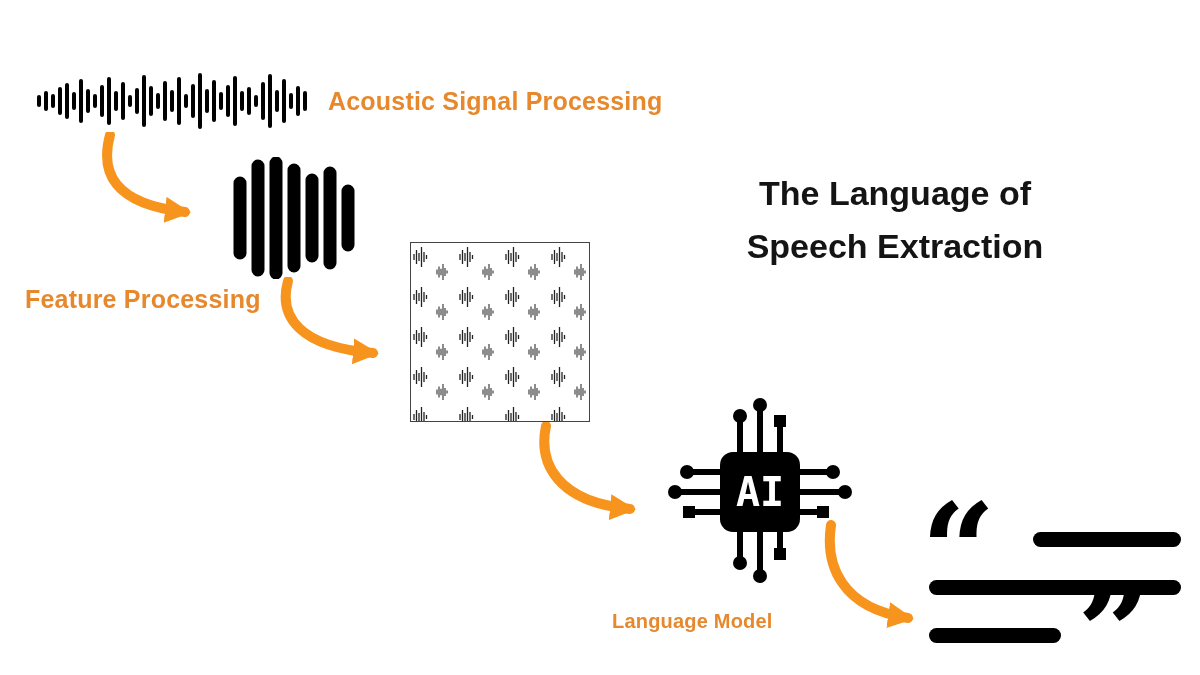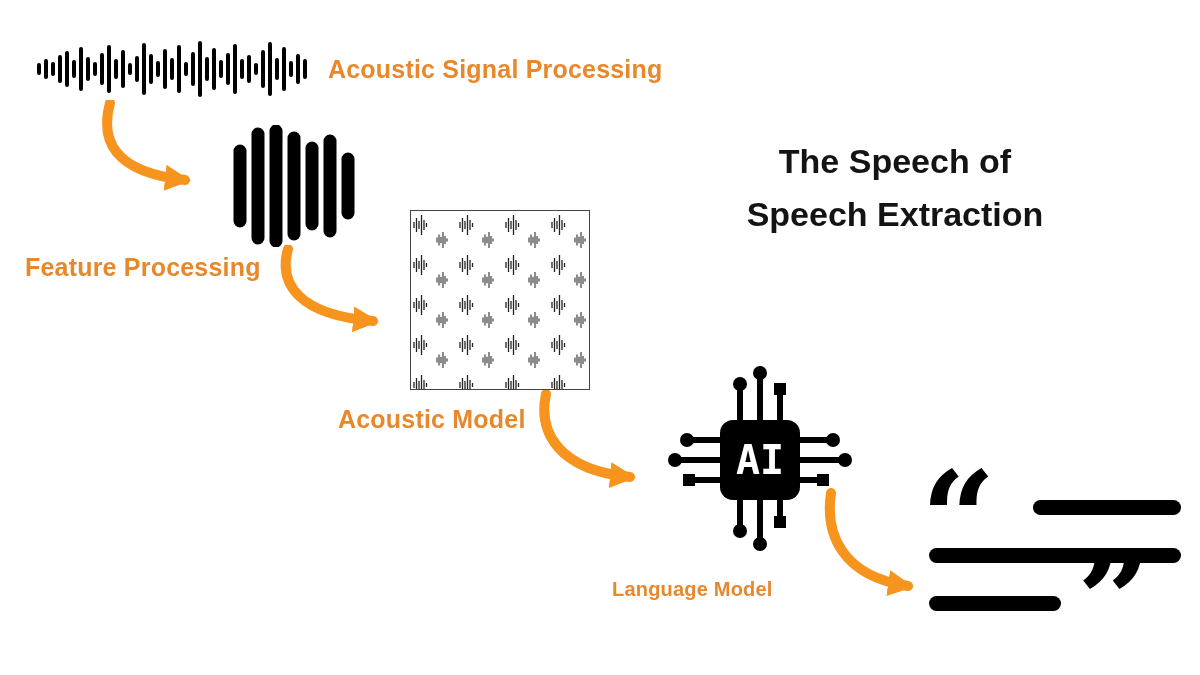--- a/index.html
+++ b/index.html
@@ -5,21 +5,21 @@
   * { margin: 0; padding: 0; box-sizing: border-box; }
   html, body { background: #ffffff; }
   body { font-family: "Liberation Sans", sans-serif; }
   .stage {
     position: relative;
     width: 1200px;
     height: 675px;
     background: #ffffff;
     overflow: hidden;
   }
-  .abs { position: absolute; }
+  .abs { position: absolute; margin-top: 32px; }
   .label {
     color: #E7882C;
     font-weight: bold;
     font-size: 25px;
     letter-spacing: 0.2px;
     white-space: nowrap;
   }
   .title {
     color: #141414;
     font-weight: bold;
@@ -94,35 +94,34 @@
             <path transform="translate(4,5)" d="M0 7 V13 M2.5 3 V17 M5 6 V14 M7.5 0 V20 M10 5 V15 M12.5 8 V12"></path>
             <path transform="translate(27,22) scale(0.8)" d="M0 7 V13 M2.5 3 V17 M5 6 V14 M7.5 0 V20 M10 5 V15 M12.5 8 V12"></path>
           </g>
         </pattern>
       </defs>
       <rect x="0.5" y="0.5" width="179" height="179" fill="#ffffff" stroke="#444444" stroke-width="1"></rect>
       <rect x="1" y="1" width="178" height="178" fill="url(#wvpat)"></rect>
     </svg>
   </div>
 
-  <div class="abs label" style="left:338px; top:405px;">Acoustic Model</div>
 
   <div class="abs" style="left:530px; top:390px;">
     <svg width="140" height="105" viewBox="0 0 140 105">
       <defs>
         <marker id="ah3" markerUnits="userSpaceOnUse" markerWidth="28" markerHeight="28" refX="20" refY="13" orient="auto">
           <path d="M0 0 L26 13 L0 26 Z" fill="#F7941E"></path>
         </marker>
       </defs>
       <path d="M 16 4 C 8 42, 28 80, 100 87" fill="none" stroke="#F7941E" stroke-width="10" stroke-linecap="round" marker-end="url(#ah3)"></path>
     </svg>
   </div>
 
   <div class="abs title" style="left:700px; top:135px; width:390px;">
-    <div>The Speech of</div>
+    <div>The Language of</div>
     <div>Speech Extraction</div>
   </div>
 
   <div class="abs" style="left:665px; top:365px;">
     <svg width="190" height="190" viewBox="0 0 190 190" aria-hidden="true">
       <g stroke="#000000" stroke-width="6" fill="none">
 
         <path d="M75 55 V25 M95 55 V14 M115 55 V30"></path>
 
         <path d="M75 135 V160 M95 135 V173 M115 135 V155"></path>

